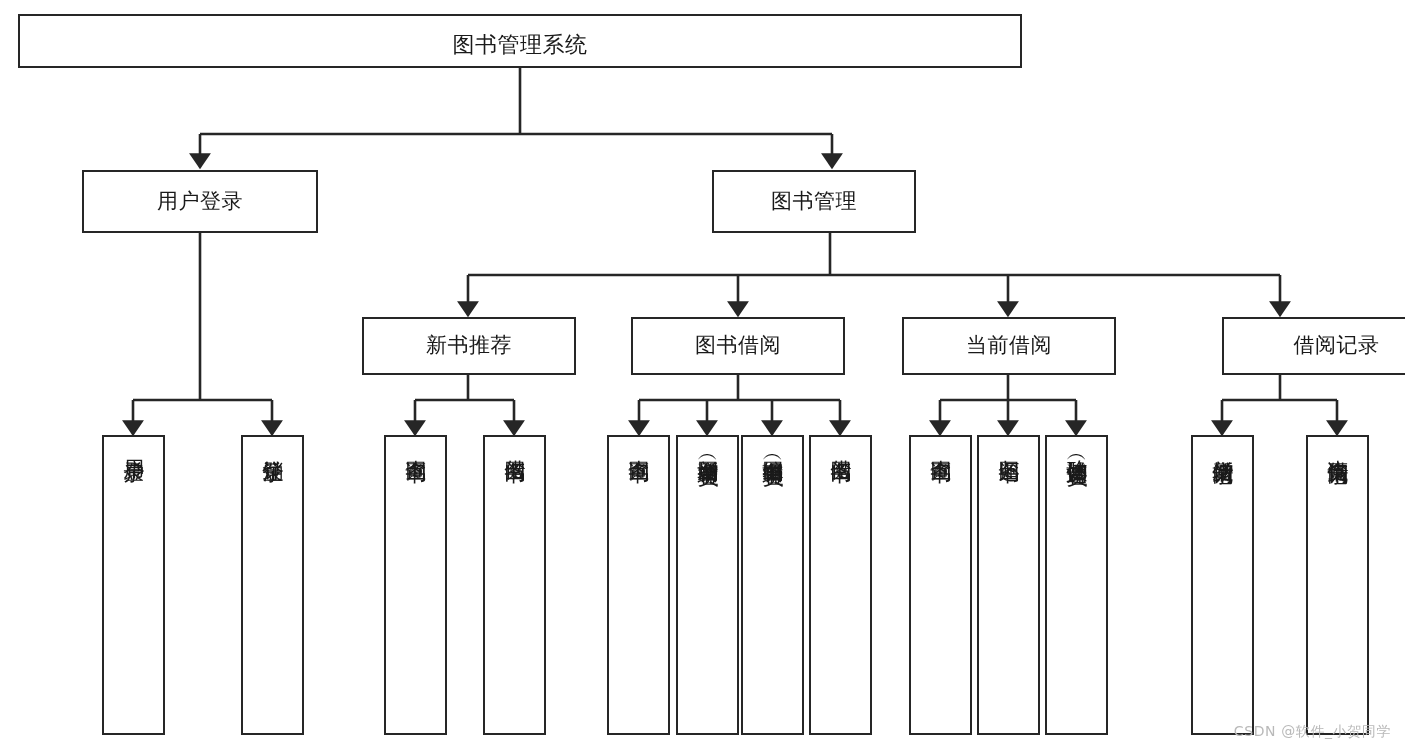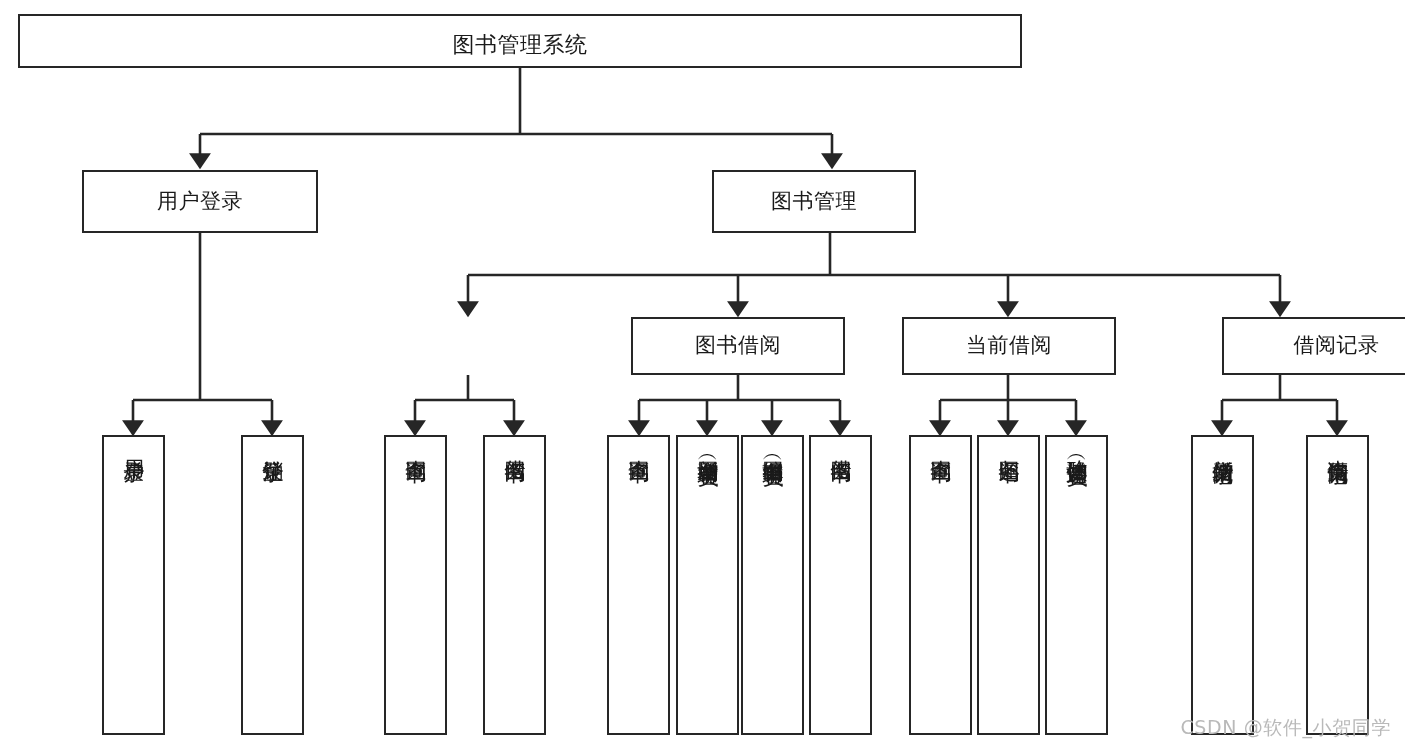--- a/index.html
+++ b/index.html
@@ -55,21 +55,21 @@
     font-size: 21px;
     line-height: 1.38;
     letter-spacing: 1px;
     text-align: left;
   }
   .node.root .label { font-size: 22px; margin-top: 8px; }
   .watermark {
     position: absolute;
     right: 14px;
     bottom: 6px;
-    font-size: 19px;
+    font-size: 14px;
     color: #b9b9b9;
     letter-spacing: 0.6px;
     white-space: nowrap;
     font-family: "DejaVu Sans", "Liberation Sans", sans-serif;
   }
 </style>
 </head>
 <body>
 
 <div id="canvas">
@@ -128,20 +128,23 @@
     <span class="label">图书管理系统</span>
   </div>
 
   <div class="node" style="left:82px; top:170px; width:236px; height:63px;">
     <span class="label">用户登录</span>
   </div>
   <div class="node" style="left:712px; top:170px; width:204px; height:63px;">
     <span class="label">图书管理</span>
   </div>
 
+  <div class="node" style="left:362px; top:317px; width:214px; height:58px;">
+    <span class="label">新书推荐</span>
+  </div>
   <div class="node" style="left:902px; top:317px; width:214px; height:58px;">
     <span class="label">当前借阅</span>
   </div>
   <div class="node" style="left:631px; top:317px; width:214px; height:58px;">
     <span class="label">图书借阅</span>
   </div>
   <div class="node" style="left:1222px; top:317px; width:186px; height:58px;padding-left:43px;">
     <span class="label">借阅记录</span>
   </div>
 

